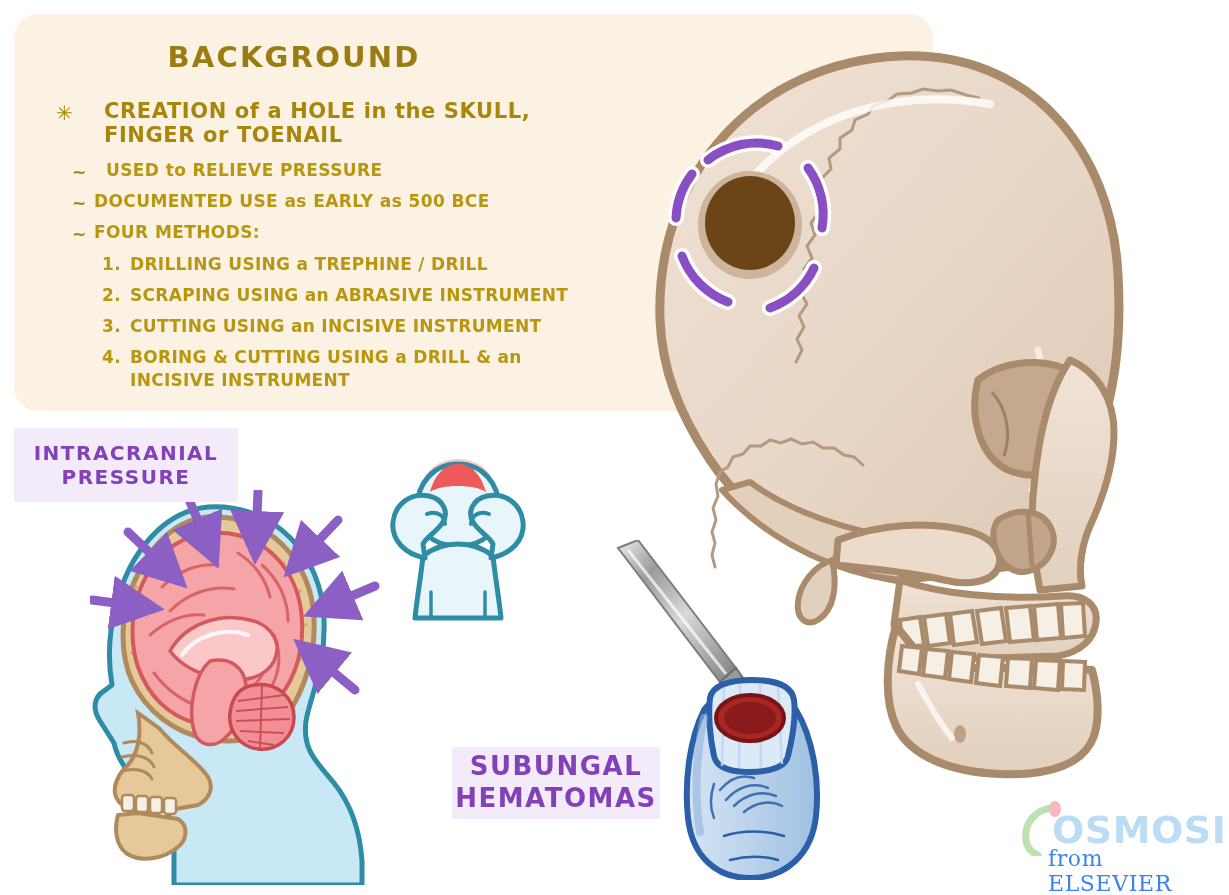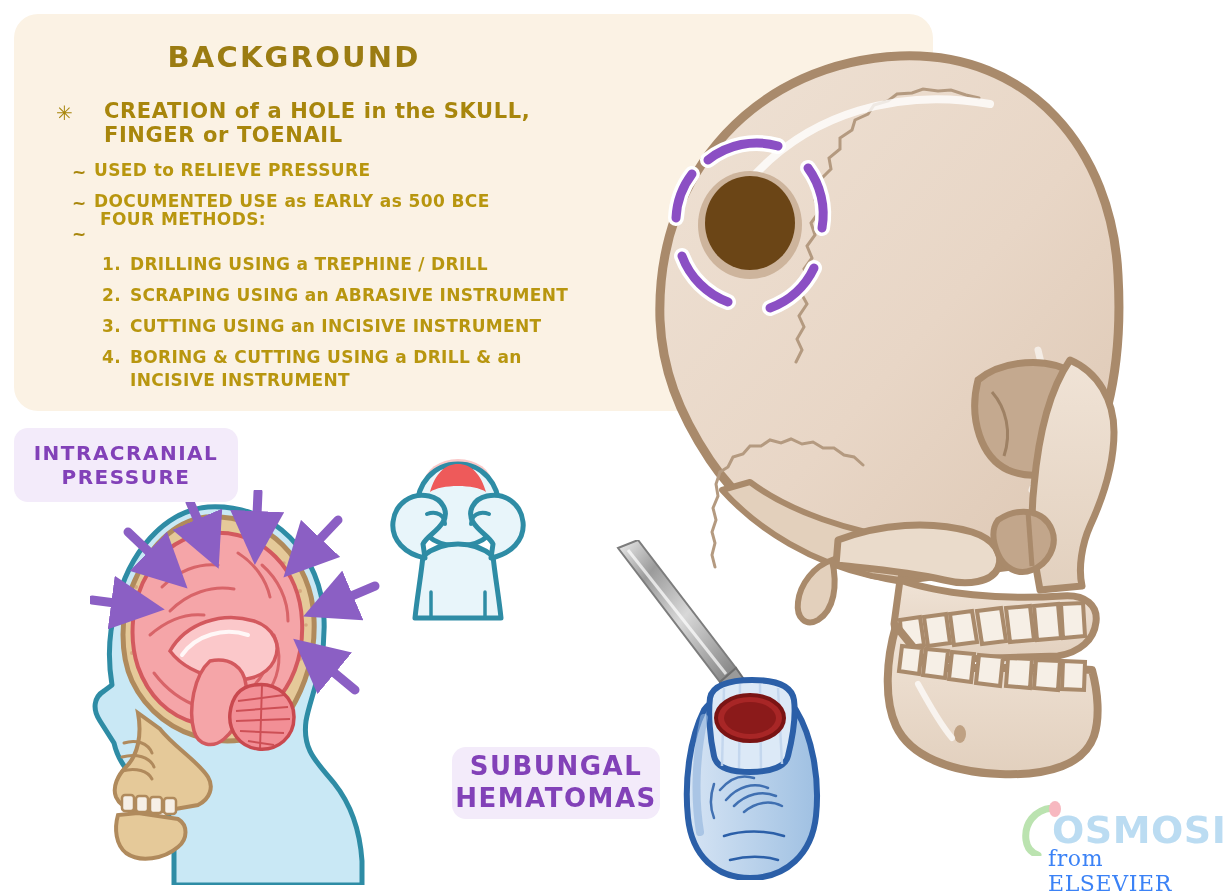--- a/index.html
+++ b/index.html
@@ -21,21 +21,21 @@
        font-family:"DejaVu Sans",sans-serif;letter-spacing:.3px;
        white-space:pre;line-height:1.14;}
   .lvl1{font-size:21px;color:#A8860C;letter-spacing:.6px;margin-left:24px;}
   .lvl2{font-size:17px;color:#B8960F;letter-spacing:.4px;}
   .lvl3{font-size:17px;color:#B8960F;letter-spacing:.3px;}
   .marker{position:absolute;color:#A8860C;font-weight:bold;
           font-family:"DejaVu Sans",sans-serif;}
 
   
   .plabel{
-    position:absolute;background:#F3EBFA;border-radius:14px;
+    position:absolute;background:#F3EBFA;border-radius:2px;
     color:#8241B8;font-weight:bold;font-family:"DejaVu Sans",sans-serif;
     text-align:center;letter-spacing:1.5px;line-height:1.22;
     display:flex;align-items:center;justify-content:center;
   }
   #label-icp{left:14px;top:428px;width:224px;height:74px;font-size:20px;}
   #label-sub{left:452px;top:747px;width:208px;height:72px;font-size:26px;}
 
   
   #logo{position:absolute;left:1018px;top:800px;width:200px;height:84px;}
   #logo-word{position:absolute;left:34px;top:8px;font-size:38px;font-weight:bold;
@@ -51,27 +51,27 @@
 
   <div id="bg-panel"></div>
 
   <div id="panel-title">BACKGROUND</div>
 
   <div class="marker" style="left:56px;top:101px;font-size:20px;">✳</div>
   <div class="txt lvl1" style="left:80px;top:100px;">CREATION of a HOLE in the SKULL,</div>
   <div class="txt lvl1" style="left:80px;top:124px;">FINGER or TOENAIL</div>
 
   <div class="marker" style="left:72px;top:162px;font-size:17px;">~</div>
-  <div class="txt lvl2" style="left:94px;top:161px;">USED to RELIEVE PRESSURE</div>
+  <div class="txt lvl2" style="left:106px;top:161px;">USED to RELIEVE PRESSURE</div>
 
   <div class="marker" style="left:72px;top:193px;font-size:17px;">~</div>
   <div class="txt lvl2" style="left:94px;top:192px;">DOCUMENTED USE as EARLY as 500 BCE</div>
 
   <div class="marker" style="left:72px;top:224px;font-size:17px;">~</div>
-  <div class="txt lvl2" style="left:94px;top:210px;margin-left:6px;">FOUR METHODS:</div>
+  <div class="txt lvl2" style="left:94px;top:223px;">FOUR METHODS:</div>
 
   <div class="txt lvl3" style="left:102px;top:255px;">1.</div>
   <div class="txt lvl3" style="left:130px;top:255px;">DRILLING USING a TREPHINE / DRILL</div>
 
   <div class="txt lvl3" style="left:102px;top:286px;">2.</div>
   <div class="txt lvl3" style="left:130px;top:286px;">SCRAPING USING an ABRASIVE INSTRUMENT</div>
 
   <div class="txt lvl3" style="left:102px;top:317px;">3.</div>
   <div class="txt lvl3" style="left:130px;top:317px;">CUTTING USING an INCISIVE INSTRUMENT</div>
 

